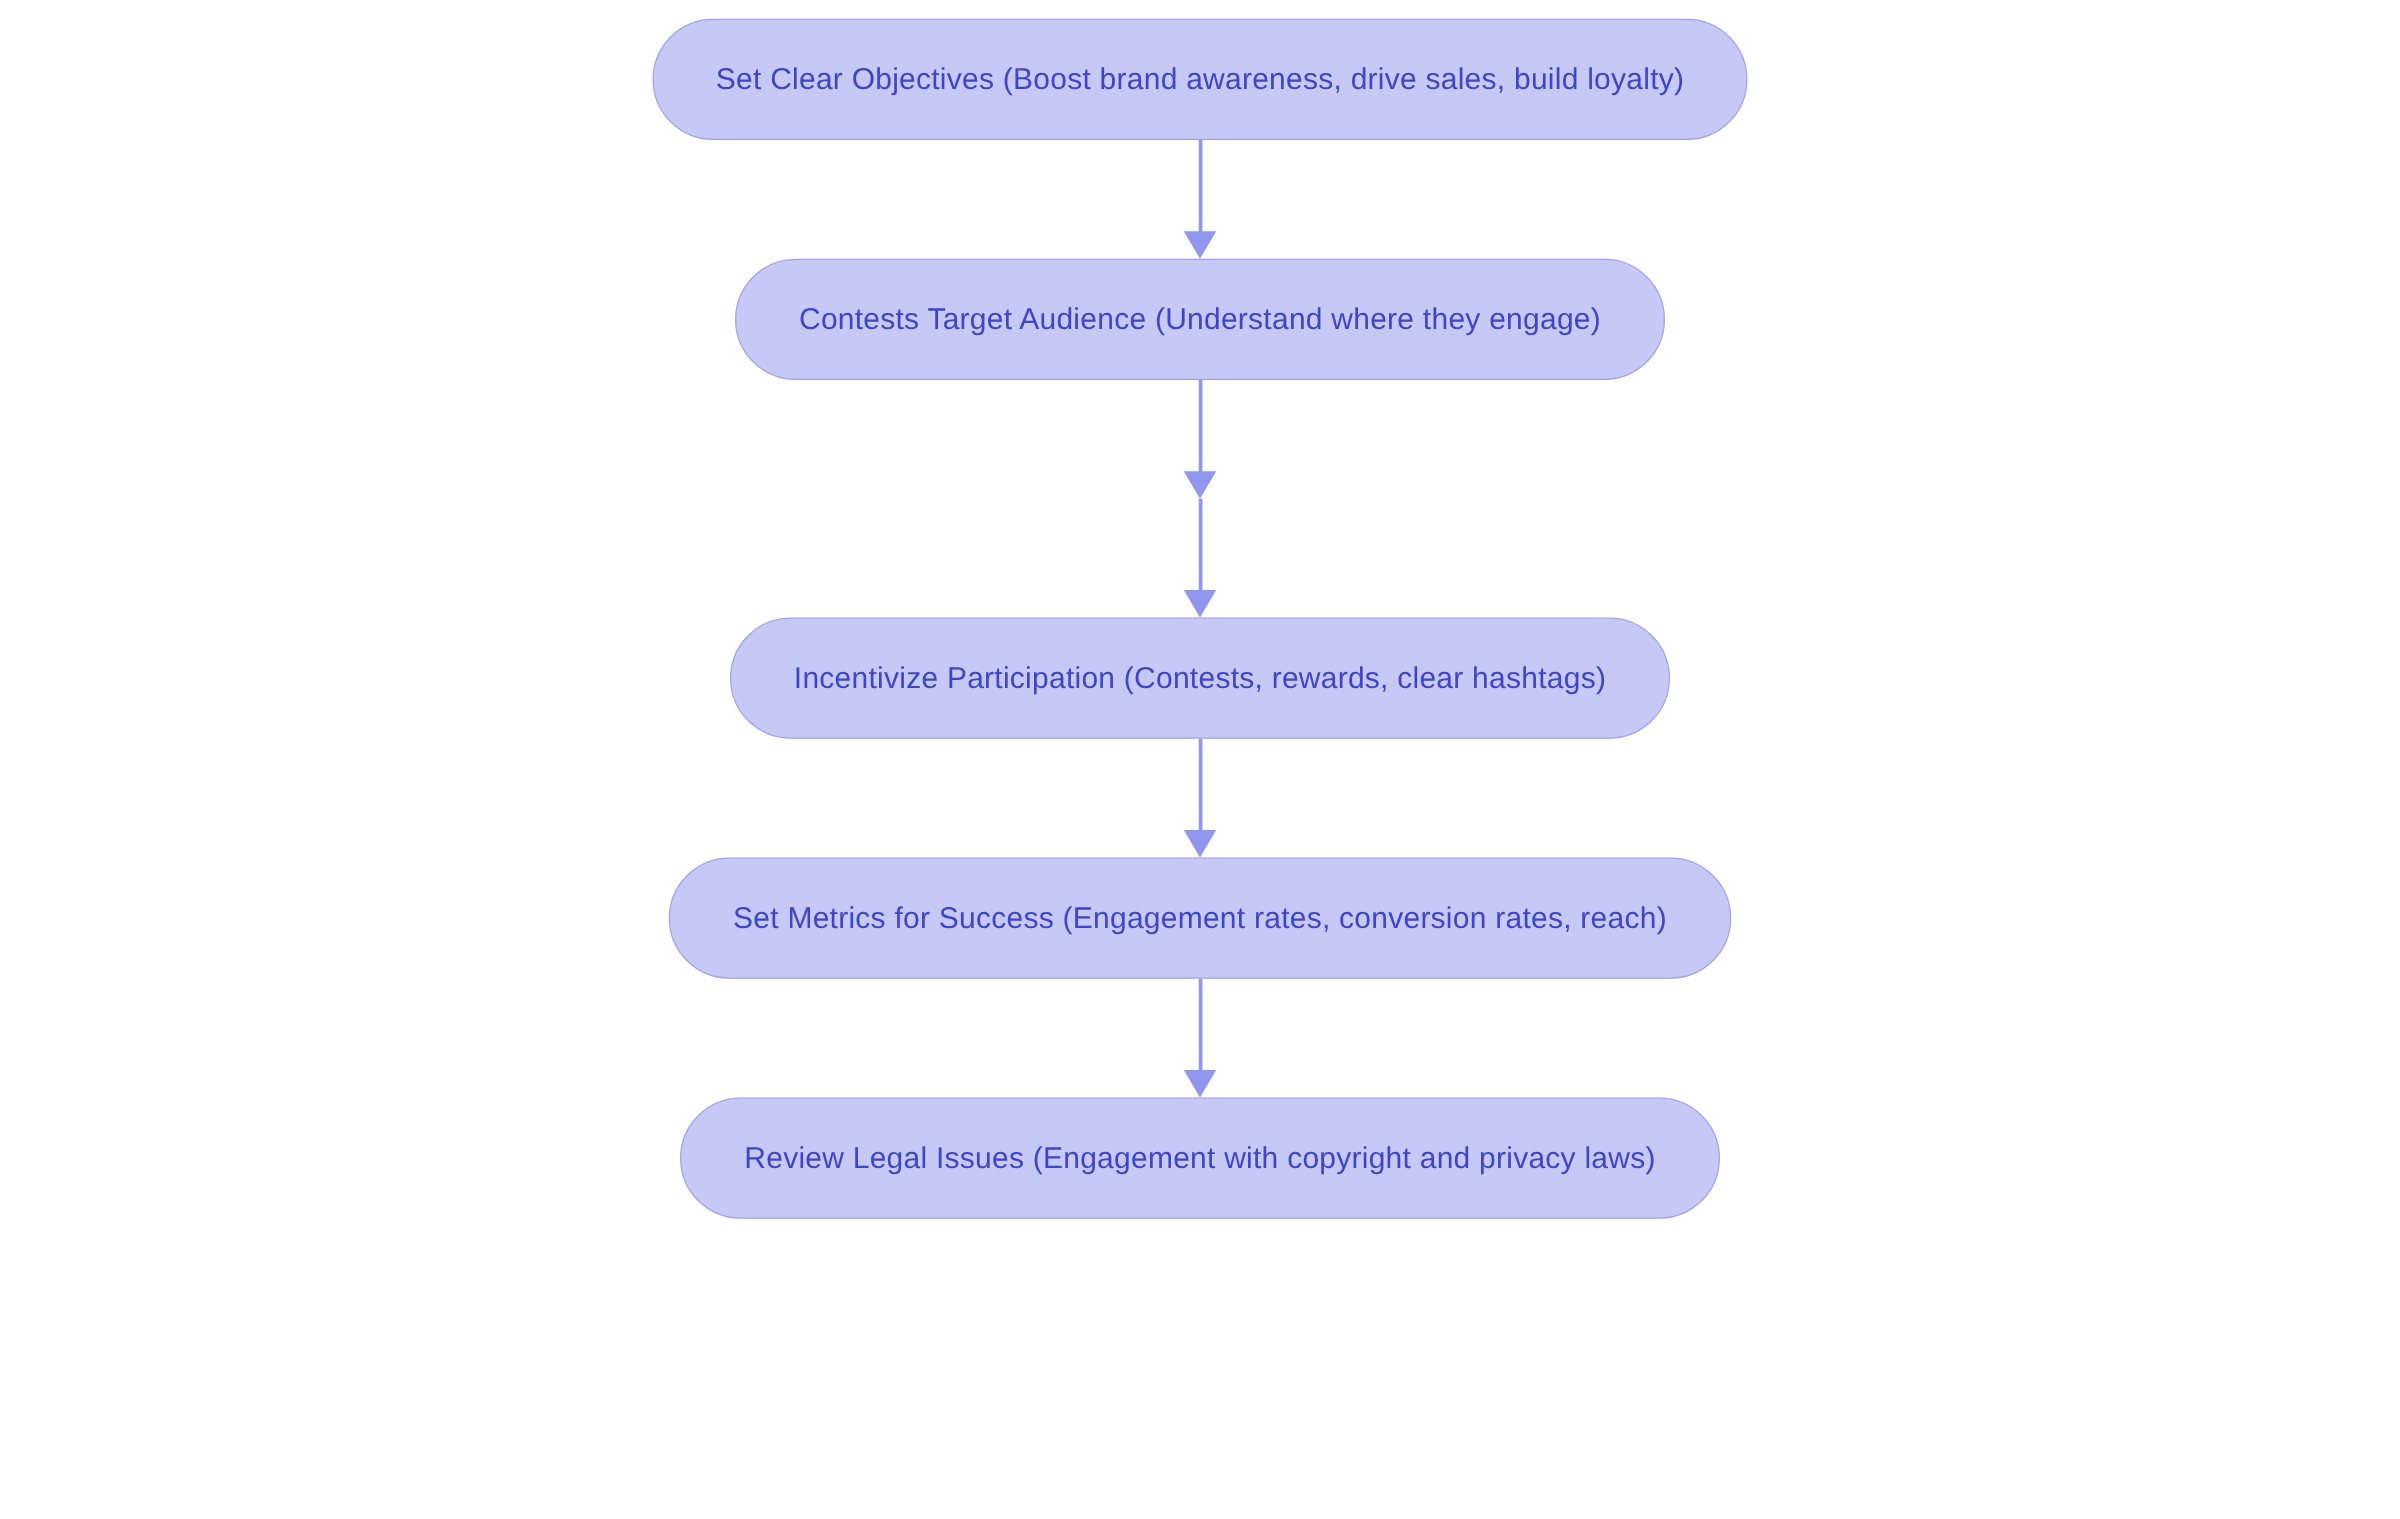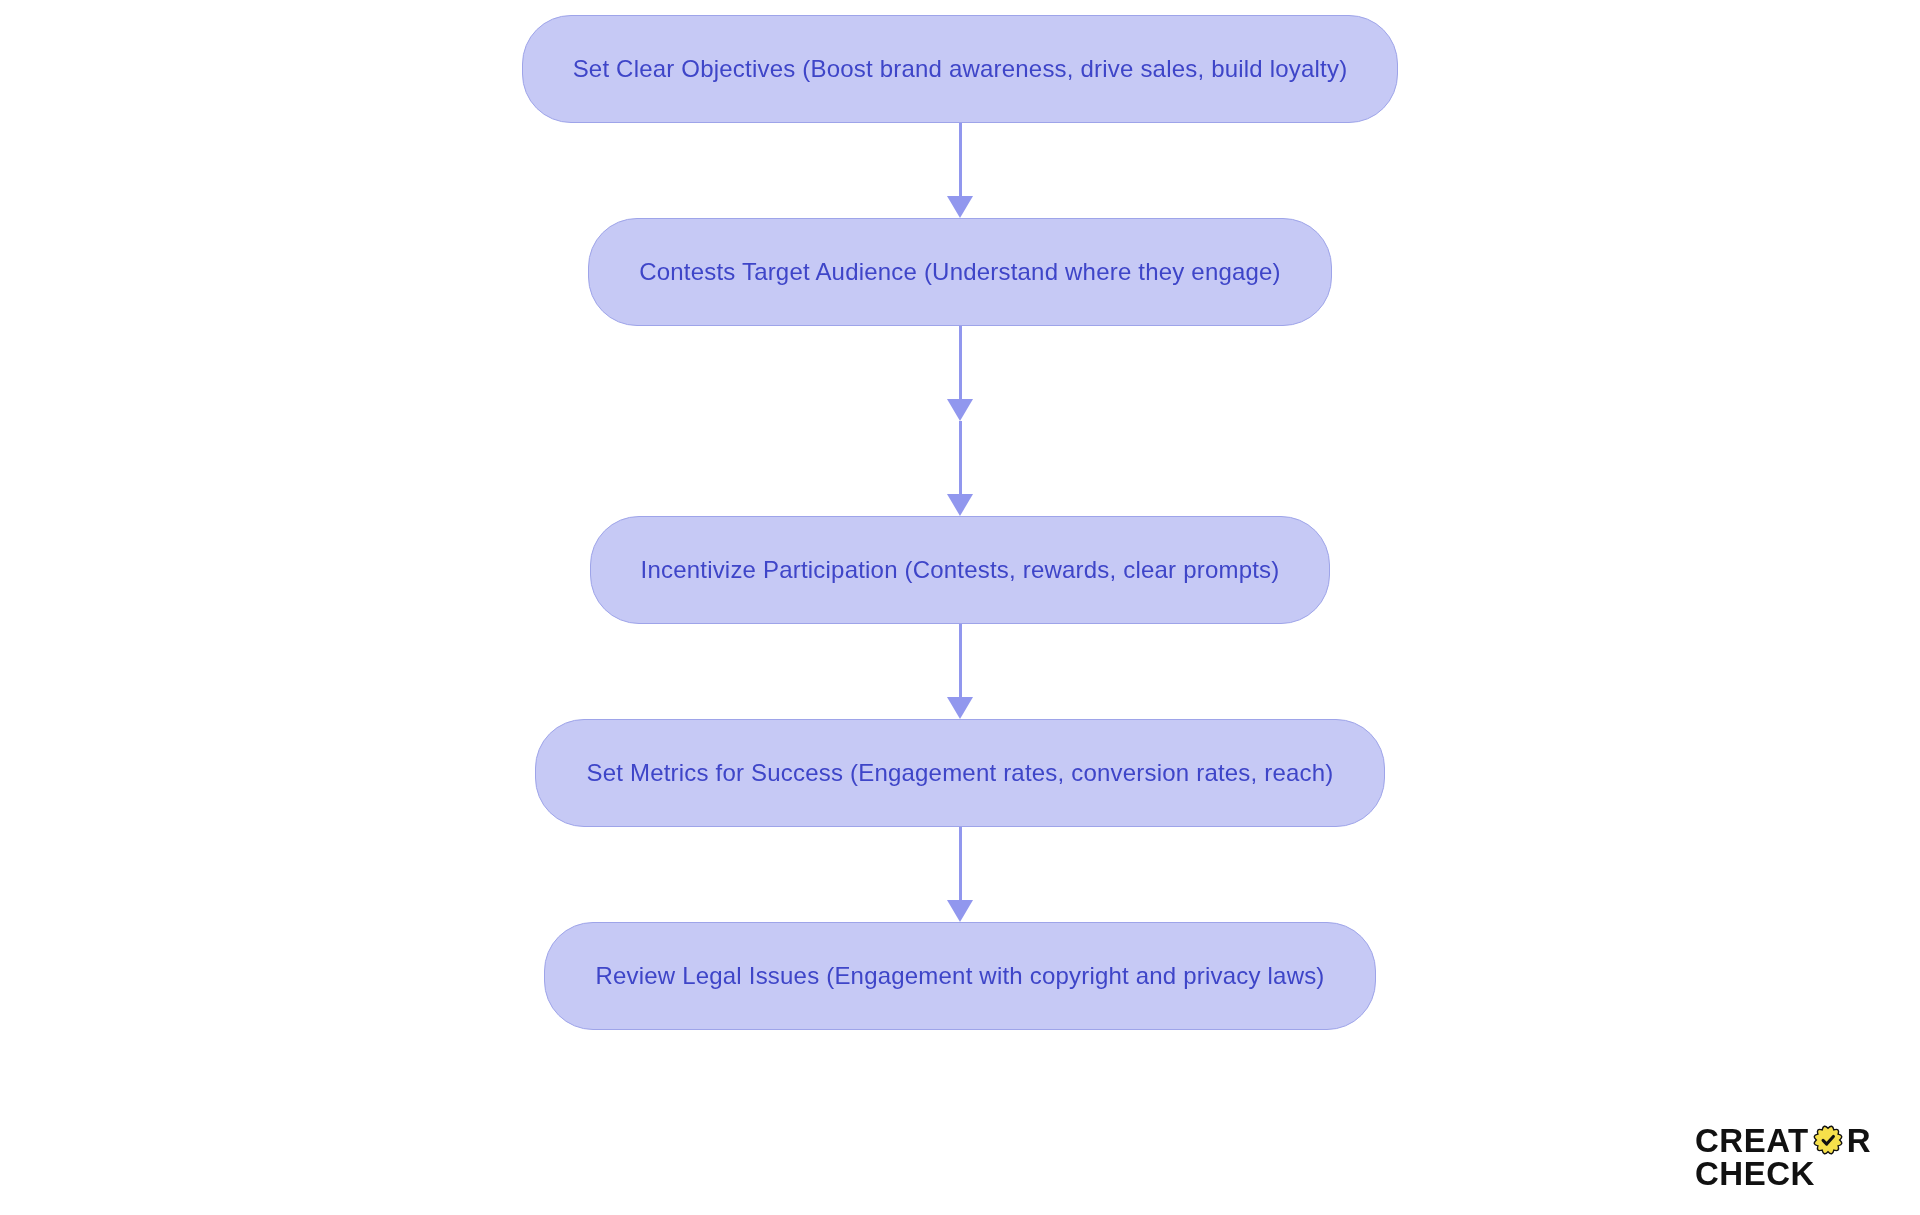--- a/index.html
+++ b/index.html
@@ -20,21 +20,21 @@
   .flowchart {
     position: absolute;
     top: 15px;
     left: 0;
     width: 100%;
     display: flex;
     flex-direction: column;
     align-items: center;
   }
   .node {
-    height: 108px;
+    height: 97px;
     box-sizing: border-box;
     display: flex;
     align-items: center;
     justify-content: flex-end;
     padding: 6px 50px;
     background: var(--node-fill, #c6c9f5);
     border: 1.5px solid var(--node-border, #9ea4e9);
     border-radius: 49px;
     white-space: nowrap;
   }
@@ -111,21 +111,21 @@
       <div class="arrow-head"></div>
     </div>
 
 
     <div class="arrow">
       <div class="arrow-line"></div>
       <div class="arrow-head"></div>
     </div>
 
     <div class="node">
-      <span class="node-label">Incentivize Participation (Contests, rewards, clear prompts)</span>
+      <span class="node-label">Incentivize Participation (Contests, rewards, clear hashtags)</span>
     </div>
 
     <div class="arrow">
       <div class="arrow-line"></div>
       <div class="arrow-head"></div>
     </div>
 
     <div class="node">
       <span class="node-label">Set Metrics for Success (Engagement rates, conversion rates, reach)</span>
     </div>
@@ -133,27 +133,14 @@
     <div class="arrow">
       <div class="arrow-line"></div>
       <div class="arrow-head"></div>
     </div>
 
     <div class="node">
       <span class="node-label">Review Legal Issues (Engagement with copyright and privacy laws)</span>
     </div>
   </div>
 
-  <div class="watermark">
-    <div class="wm-line">
-      <span>CREAT</span>
-      <span class="wm-badge">
-        <svg viewBox="-4 -4 40 40" xmlns="http://www.w3.org/2000/svg">
-          <path id="badge-seal" d="M29 16 Q34.35 20.92 27.26 22.5 Q29.43 29.43 22.5 27.26 Q20.92 34.35 16 29 Q11.08 34.35 9.5 27.26 Q2.57 29.43 4.74 22.5 Q-2.35 20.92 3 16 Q-2.35 11.08 4.74 9.5 Q2.57 2.57 9.5 4.74 Q11.08 -2.35 16 3 Q20.92 -2.35 22.5 4.74 Q29.43 2.57 27.26 9.5 Q34.35 11.08 29 16 Z" fill="#f6e04b" stroke="#111111" stroke-width="1.6"></path>
-          <path id="badge-check" d="M10.5 16.5 L14.5 20.5 L22 12" fill="none" stroke="#111111" stroke-width="3.4" stroke-linecap="round" stroke-linejoin="round"></path>
-        </svg>
-      </span>
-      <span>R</span>
-    </div>
-    <div class="wm-line">CHECK</div>
-  </div>
 
 </div>
 
 </body></html>

